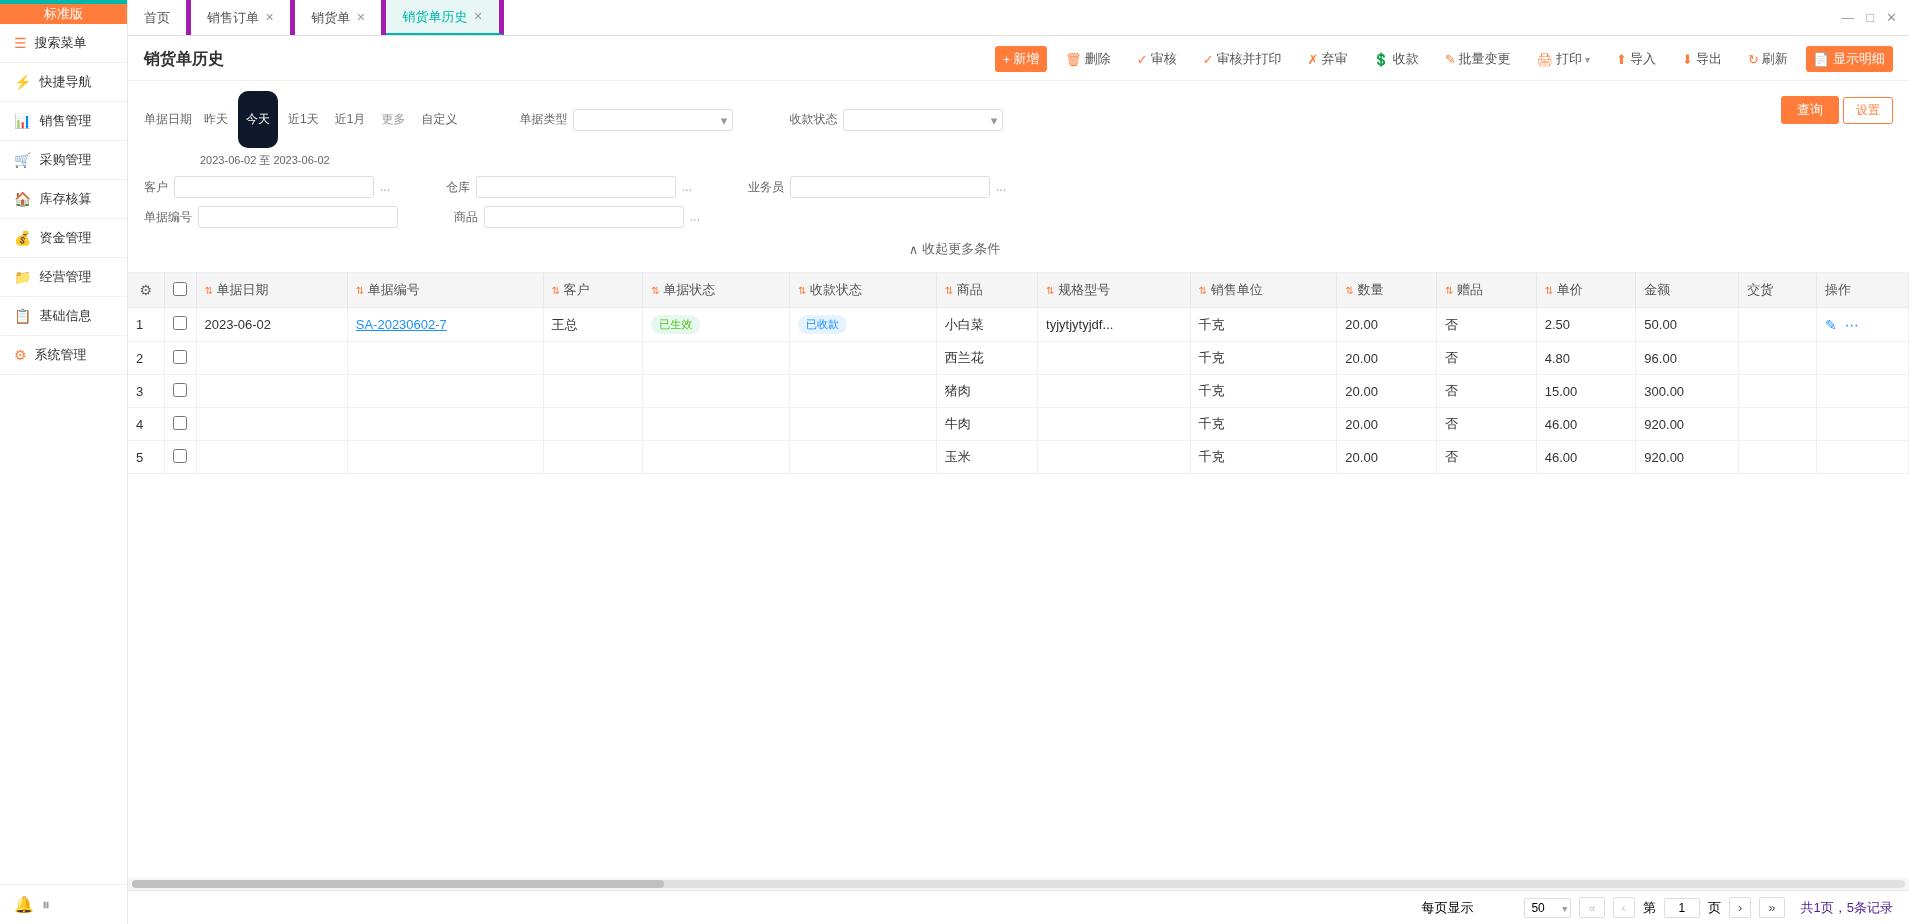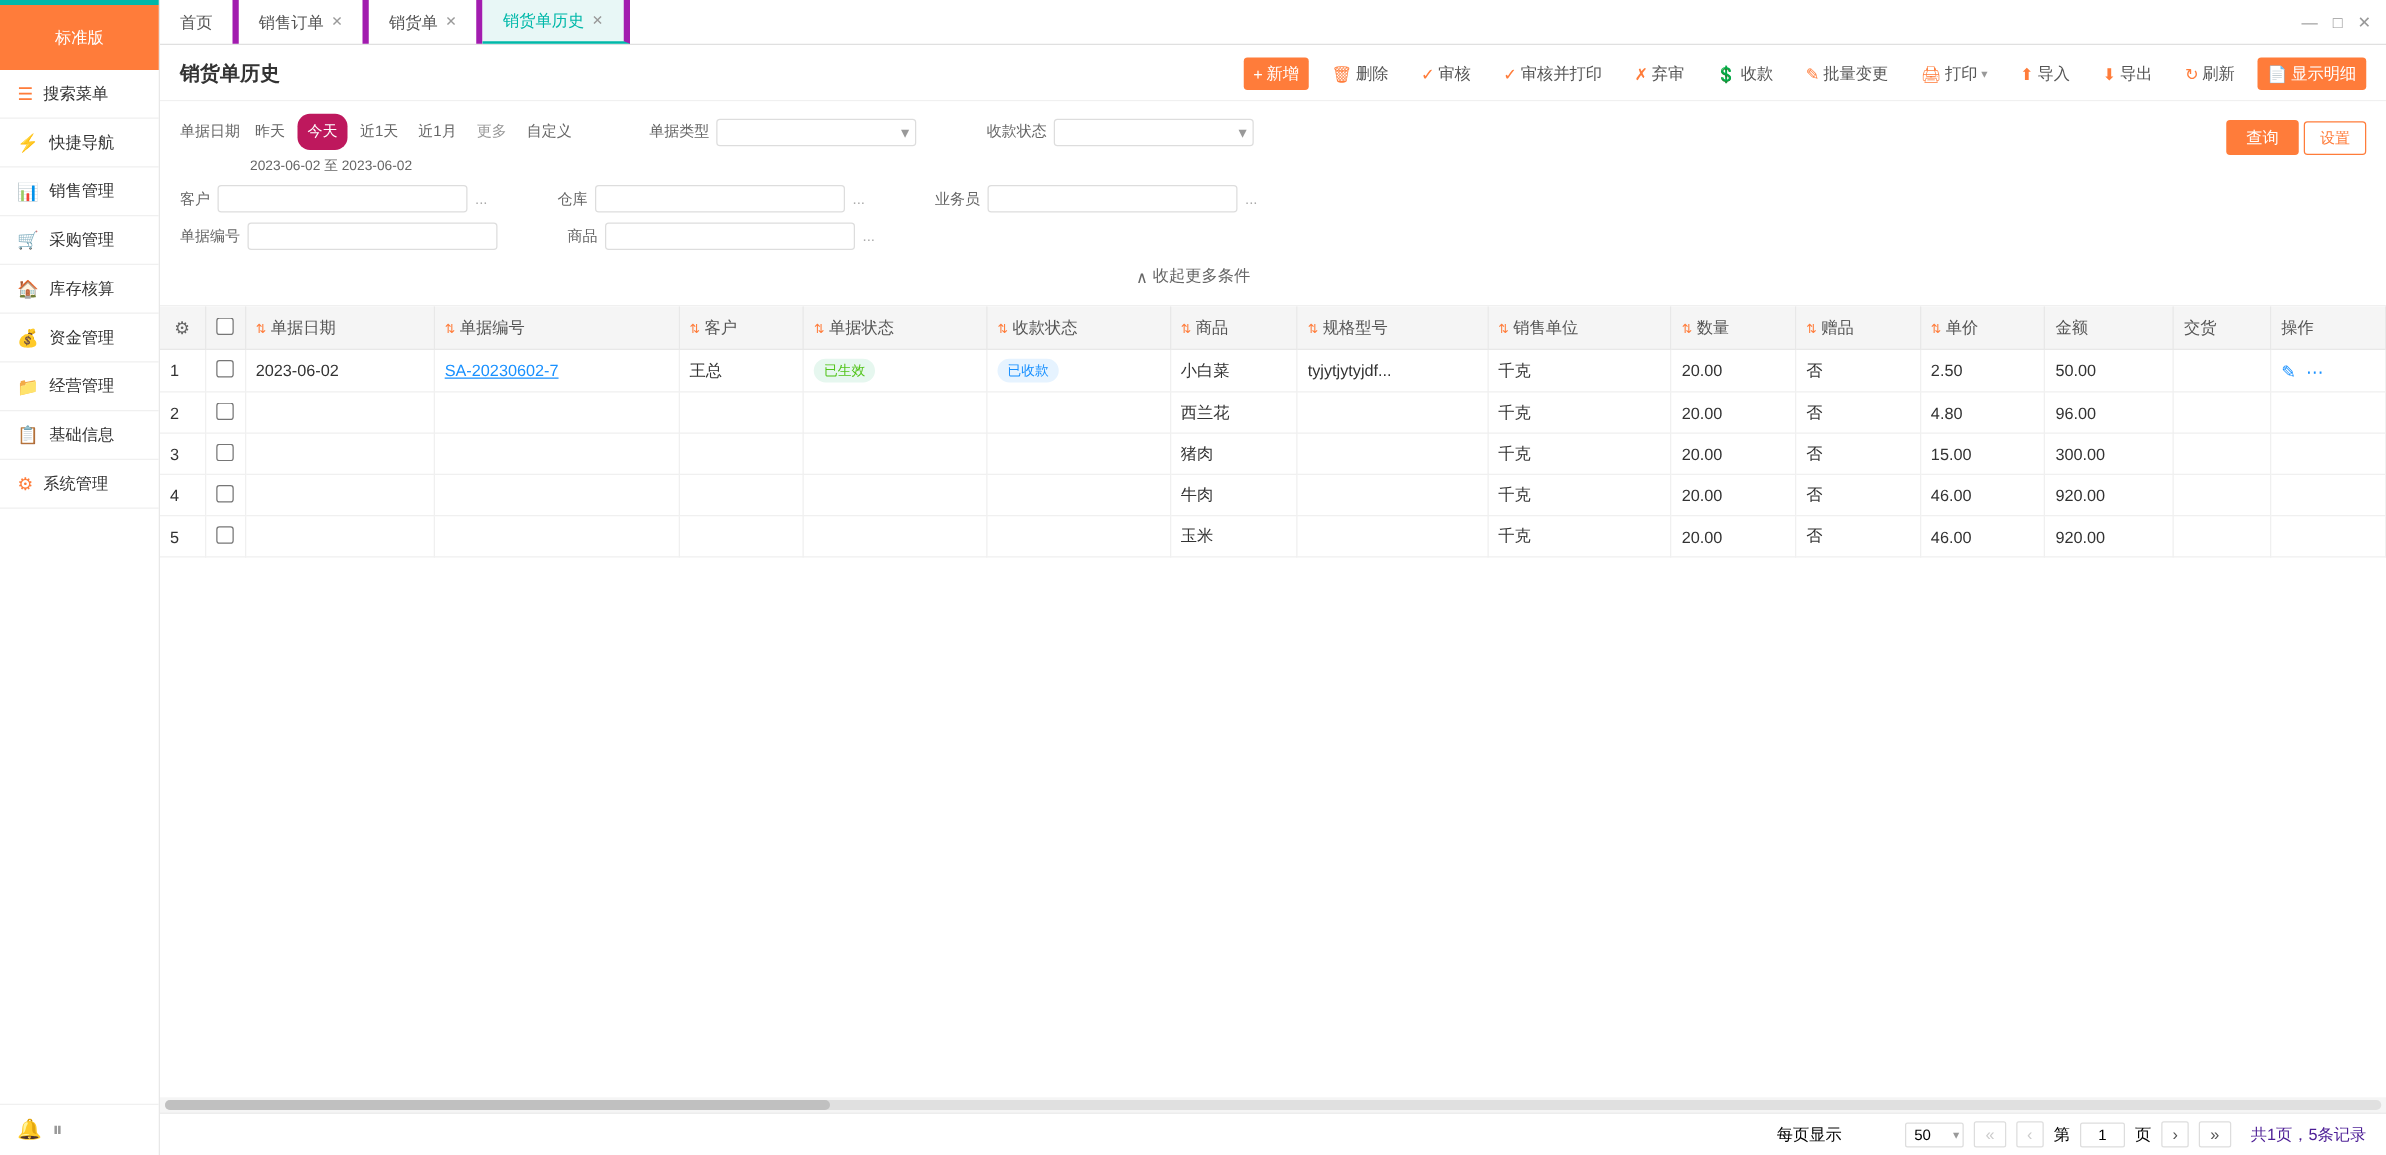--- a/index.html
+++ b/index.html
@@ -10,21 +10,21 @@
       width: 128px;
       background: #fff;
       border-right: 1px solid #e8e8e8;
       display: flex;
       flex-direction: column;
       height: 100%;
       flex-shrink: 0;
     }
     .sidebar-top {
       background: #ff7c3a;
-      height: 52px;
+      height: 20px;
       display: flex;
       align-items: center;
       justify-content: center;
       color: #fff;
       font-size: 12px;
       padding: 0 8px;
     }
     .sidebar-item {
       display: flex;
       align-items: center;
@@ -143,21 +143,21 @@
       background: #fff;
       cursor: pointer;
     }
     .select-wrapper { position: relative; }
     .select-wrapper::after { content: '▾'; position: absolute; right: 6px; top: 50%; transform: translateY(-50%); color: #999; pointer-events: none; }
     .date-range-btns { display: flex; gap: 4px; align-items: center; }
     .date-btn {
       padding: 2px 6px; font-size: 12px; cursor: pointer;
       color: #666; border-radius: 2px;
     }
-    .date-btn.active { background: #be185d; color: #fff; border-radius: 10px; padding: 6px 8px; }
+    .date-btn.active { background: #0f172a; color: #fff; border-radius: 10px; padding: 20px 8px; }
     .date-value { color: #666; font-size: 11px; }
     .more-link { color: #999; font-size: 12px; cursor: pointer; }
     .dots { color: #aaa; cursor: pointer; font-size: 12px; }
     .collapse-btn {
       display: flex; align-items: center; gap: 4px;
       color: #666; font-size: 12px; cursor: pointer;
       justify-content: center; padding: 4px;
     }
     .query-btn {
       background: #ff7c3a; color: #fff;

